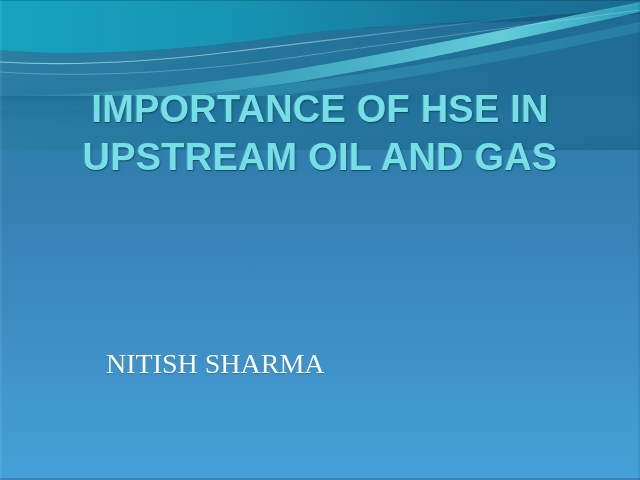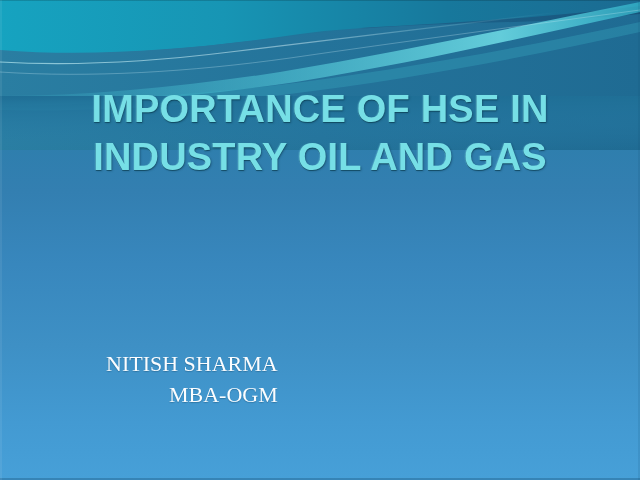--- a/index.html
+++ b/index.html
@@ -79,21 +79,21 @@
     position: absolute;
     left: 64px;
     top: 348px;
     width: 440px;
     text-align: left;
   }
   .subtitle-line {
     display: block;
     font-family: "Liberation Serif", serif;
     font-weight: normal;
-    font-size: 22px;
+    font-size: 28px;
     line-height: 31px;
     color: #fbfdff;
     text-shadow: 0 1px 1px rgba(12,60,92,0.35);
     white-space: nowrap;
   }
   .subtitle-line.indent-1 { padding-left: 42px; }
   .subtitle-line.indent-2 { padding-left: 105px; }
 </style>
 </head>
 <body>
@@ -152,21 +152,20 @@
     <rect x="0" y="96" width="640" height="54" fill="url(#gFadeBottom)"></rect>
   </svg>
 
   <div class="frame-line frame-top"></div>
   <div class="frame-line frame-bottom"></div>
   <div class="frame-line frame-left"></div>
   <div class="frame-line frame-right"></div>
 
   <div id="title-block">
     <span class="title-line">IMPORTANCE OF HSE IN</span>
-    <span class="title-line">INDUSTRY OIL AND GAS</span>
+    <span class="title-line">UPSTREAM OIL AND GAS</span>
   </div>
 
   <div id="subtitle-block">
     <span class="subtitle-line indent-1">NITISH SHARMA</span>
-    <span class="subtitle-line indent-2">MBA-OGM</span>
   </div>
 
 </div>
 
 </body></html>

